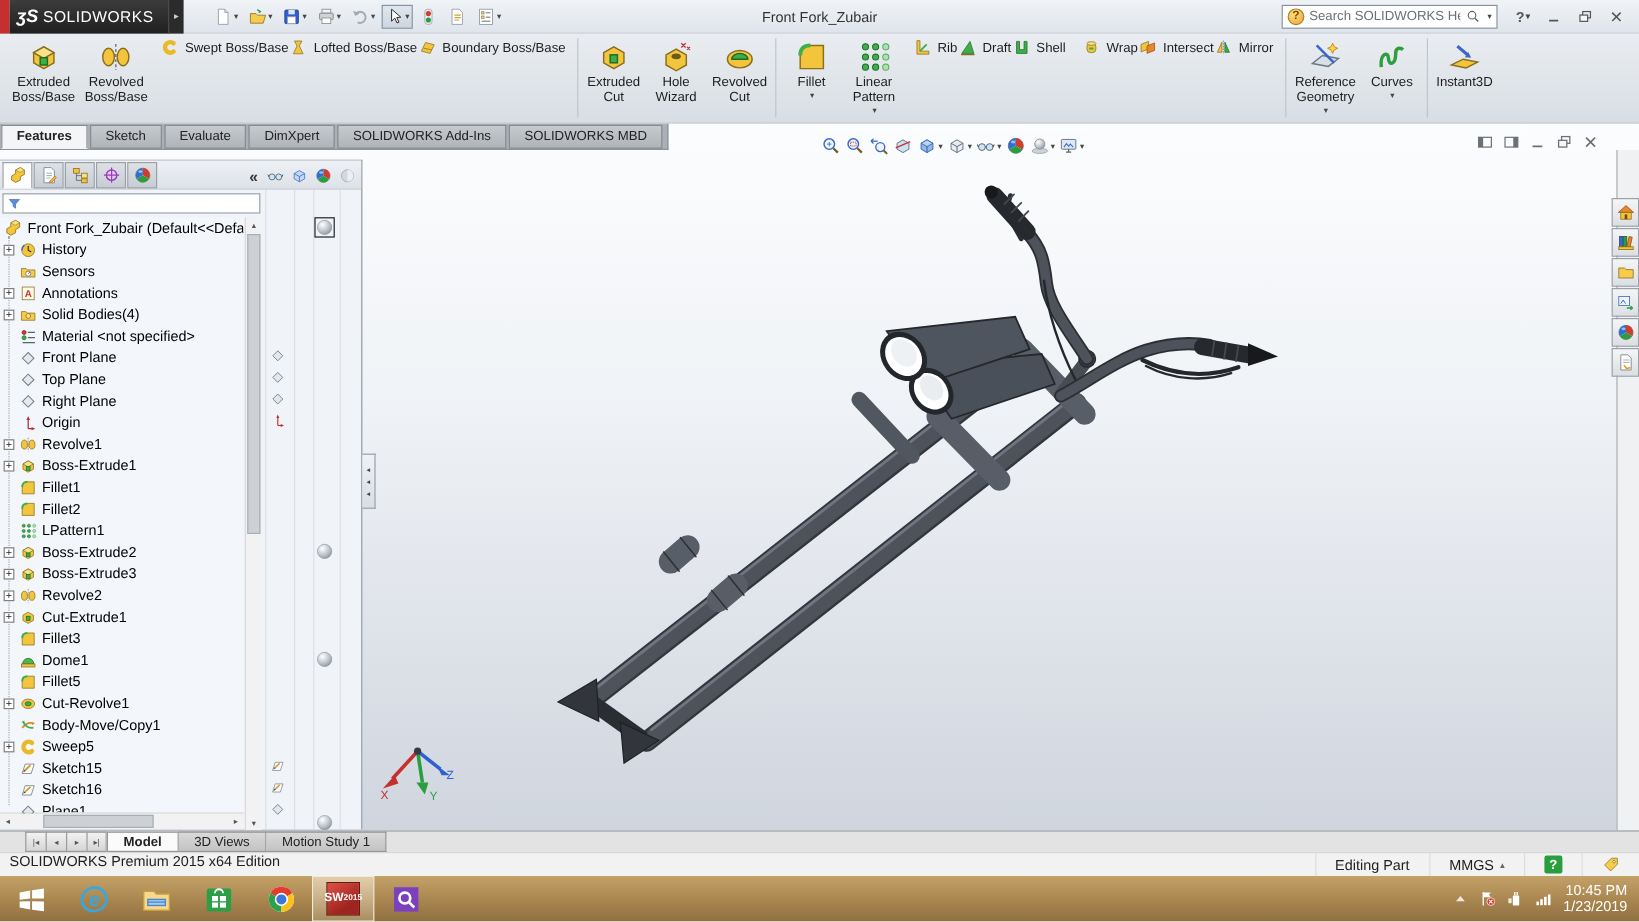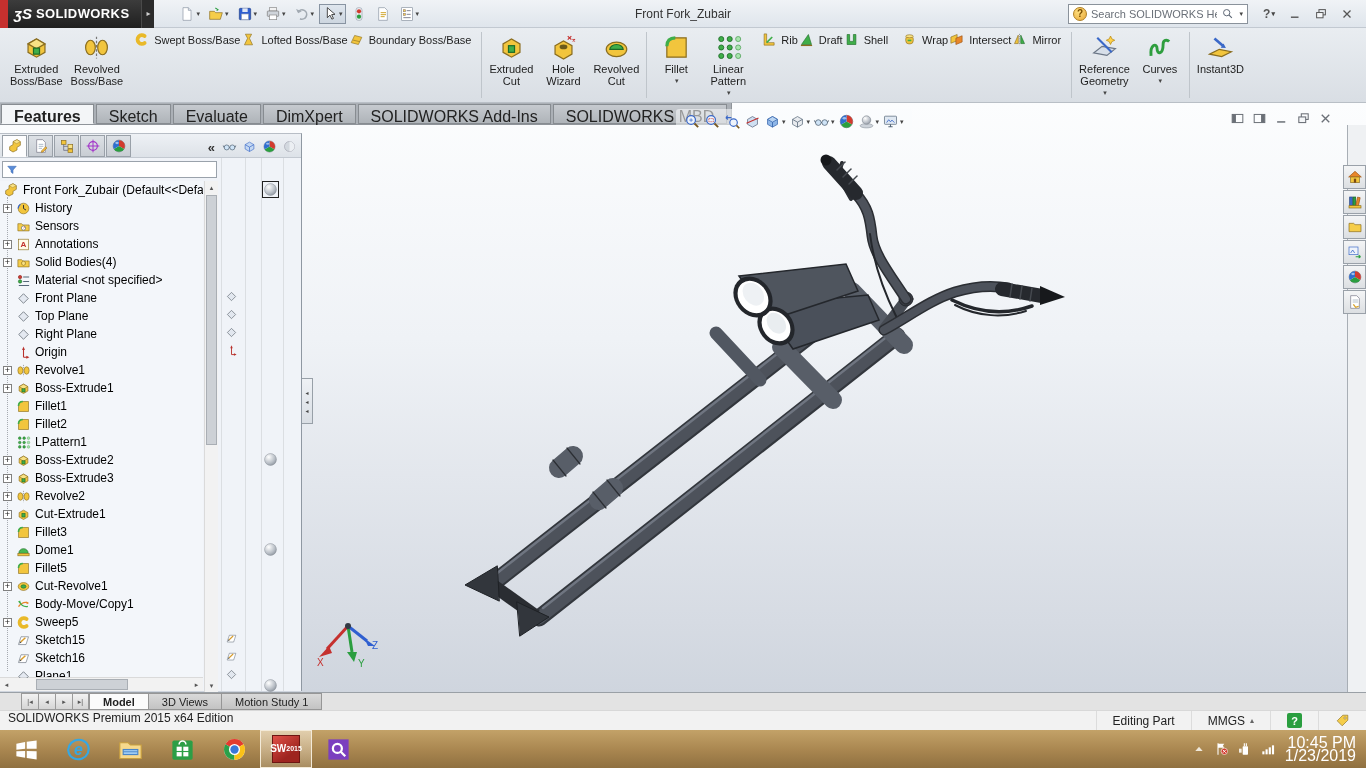--- a/index.html
+++ b/index.html
@@ -5,21 +5,21 @@
 *{margin:0;padding:0;box-sizing:border-box;}
 html,body{width:1366px;height:768px;overflow:hidden;}
 body{position:relative;font-family:"Liberation Sans",sans-serif;background:#fff;font-size:12px;}
 .ic{display:block;width:16px;height:16px;}
 
 
 #titlebar{position:absolute;top:0;left:0;width:100%;height:28px;background:linear-gradient(#f0f3f6,#dfe5ec);border-bottom:1px solid #c2c9d1;display:flex;align-items:center;z-index:6;}
 #logoRed{width:8px;height:28px;background:#c5302e;flex:none;}
 #logo{height:28px;background:linear-gradient(#3c3c3c,#1f1f1f);color:#fff;display:flex;align-items:center;padding:0 12px 0 6px;gap:4px;flex:none;}
 #logoMark{font-size:15px;font-weight:bold;font-style:italic;}
-#logoName{font-size:13px;font-weight:bold;letter-spacing:.4px;}
+#logoName{font-size:13px;font-weight:normal;letter-spacing:.4px;}
 #menuExpand{width:13px;height:28px;background:#2b2b2b;color:#cfcfcf;display:flex;align-items:center;justify-content:center;font-size:8px;flex:none;border-left:1px solid #4a4a4a;}
 #qat{display:flex;align-items:center;margin-left:22px;gap:2px;}
 .qbtn{display:flex;align-items:center;padding:1px 2px;border:1px solid transparent;}
 .qbtn.pressed{border-color:#8894a2;background:linear-gradient(#dfe6ee,#cdd6e0);}
 .caret{font-size:7px;color:#444;margin-left:1px;}
 #titleText{position:absolute;left:50%;transform:translateX(-50%);font-size:12px;color:#333;}
 #searchBox{margin-left:auto;width:180px;height:20px;background:#fff;border:1px solid #8a929b;display:flex;align-items:center;padding:0 4px;gap:4px;flex:none;}
 #searchBadge{width:14px;height:14px;border-radius:50%;background:radial-gradient(circle at 35% 30%,#ffdf7e,#e8a93b);border:1px solid #b07f22;color:#7a4d00;font-size:10px;font-weight:bold;display:flex;align-items:center;justify-content:center;flex:none;}
 #searchBox input{flex:1;border:none;outline:none;font-size:11px;color:#555;min-width:0;background:transparent;font-family:inherit;}
 #searchBox input::placeholder{color:#6a7078;}
@@ -34,21 +34,21 @@
 .rbtn-large{min-width:52px;padding:3px 4px 0;display:flex;flex-direction:column;align-items:center;font-size:11px;line-height:12px;color:#1d1d1d;}
 .rbtn-large .ic{width:29px;height:29px;margin-bottom:1px;}
 .rlab{text-align:center;}
 .rstack{display:flex;justify-content:center;gap:1px;padding:0 7px;}
 .sitem{display:flex;align-items:center;gap:5px;font-size:11px;color:#1d1d1d;height:19px;white-space:nowrap;}
 .sitem .ic{width:15px;height:15px;}
 .rsep{width:1px;background:#bfc5cb;margin:2px 3px;}
 
 
 #tabstrip{position:absolute;top:103px;left:0;height:22px;display:flex;align-items:stretch;background:#abb0b6;border-bottom:1px solid #8f949a;border-right:1px solid #8f949a;z-index:4;padding:0 2px 0 1px;}
-.rtab{padding:3px 12px 4px;font-size:16px;color:#222;background:linear-gradient(#c6cacf,#afb4b9);border:1px solid #878c91;margin:1px 2px 0 0;white-space:nowrap;text-align:center;}
+.rtab{padding:3px 12px 4px;font-size:11px;color:#222;background:linear-gradient(#c6cacf,#afb4b9);border:1px solid #878c91;margin:1px 2px 0 0;white-space:nowrap;text-align:center;}
 .rtab.active{background:#f3f5f7;font-weight:bold;border-bottom-color:#f3f5f7;}
 
 
 #graphics{position:absolute;top:103px;left:0;width:100%;height:589px;background:linear-gradient(180deg,#fcfdfe 0%,#eff2f6 40%,#d6dbe3 88%,#cfd5de 100%);z-index:1;}
 #model{position:absolute;left:302px;top:125px;width:1044px;height:567px;z-index:2;}
 #triad{position:absolute;left:315px;top:604px;width:70px;height:64px;z-index:2;}
 #hud{position:absolute;top:109px;left:676px;height:25px;display:flex;align-items:center;gap:3px;padding:0 8px;background:rgba(250,252,254,.55);border-radius:3px;z-index:4;}
 .hbtn{display:flex;align-items:center;}
 .hbtn .ic{width:17px;height:17px;}
 #docbtns{position:absolute;top:111px;left:1230px;display:flex;gap:7px;z-index:4;color:#6b7077;}
@@ -108,21 +108,21 @@
 
 
 #taskbarEl{position:absolute;left:0;top:730px;width:100%;height:38px;background:linear-gradient(#c3a268,#a8854f 55%,#8f7040);display:flex;align-items:stretch;z-index:5;}
 #tbApps{display:flex;align-items:stretch;}
 .tbapp{width:52px;display:flex;align-items:center;justify-content:center;}
 .tbapp .ic{width:27px;height:27px;}
 .tbapp.active{background:linear-gradient(rgba(255,250,240,.5),rgba(240,225,195,.25));border:1px solid #f3ead8;}
 #tbTray{margin-left:auto;display:flex;align-items:center;gap:9px;padding-right:10px;}
 #tbTrayIcons{display:flex;align-items:center;gap:7px;}
 .trayic .ic{width:16px;height:16px;}
-#tbClock{color:#fff;font-size:16px;line-height:13px;text-align:right;}
+#tbClock{color:#fff;font-size:12px;line-height:13px;text-align:right;}
 .swbadge{width:28px;height:28px;background:linear-gradient(145deg,#e05047,#9e241f 70%);border:1px solid #6d1612;color:#fff;display:flex;flex-direction:row;align-items:center;justify-content:center;font-weight:bold;}
 .swbadge .l1{font-size:10px;line-height:10px;}
 .swbadge .l2{font-size:7px;line-height:8px;}
 </style>
 </head>
 <body>
 
 <svg width="0" height="0" style="position:absolute">
 <defs>
 <radialGradient id="g-ball" cx="35%" cy="30%" r="80%">

